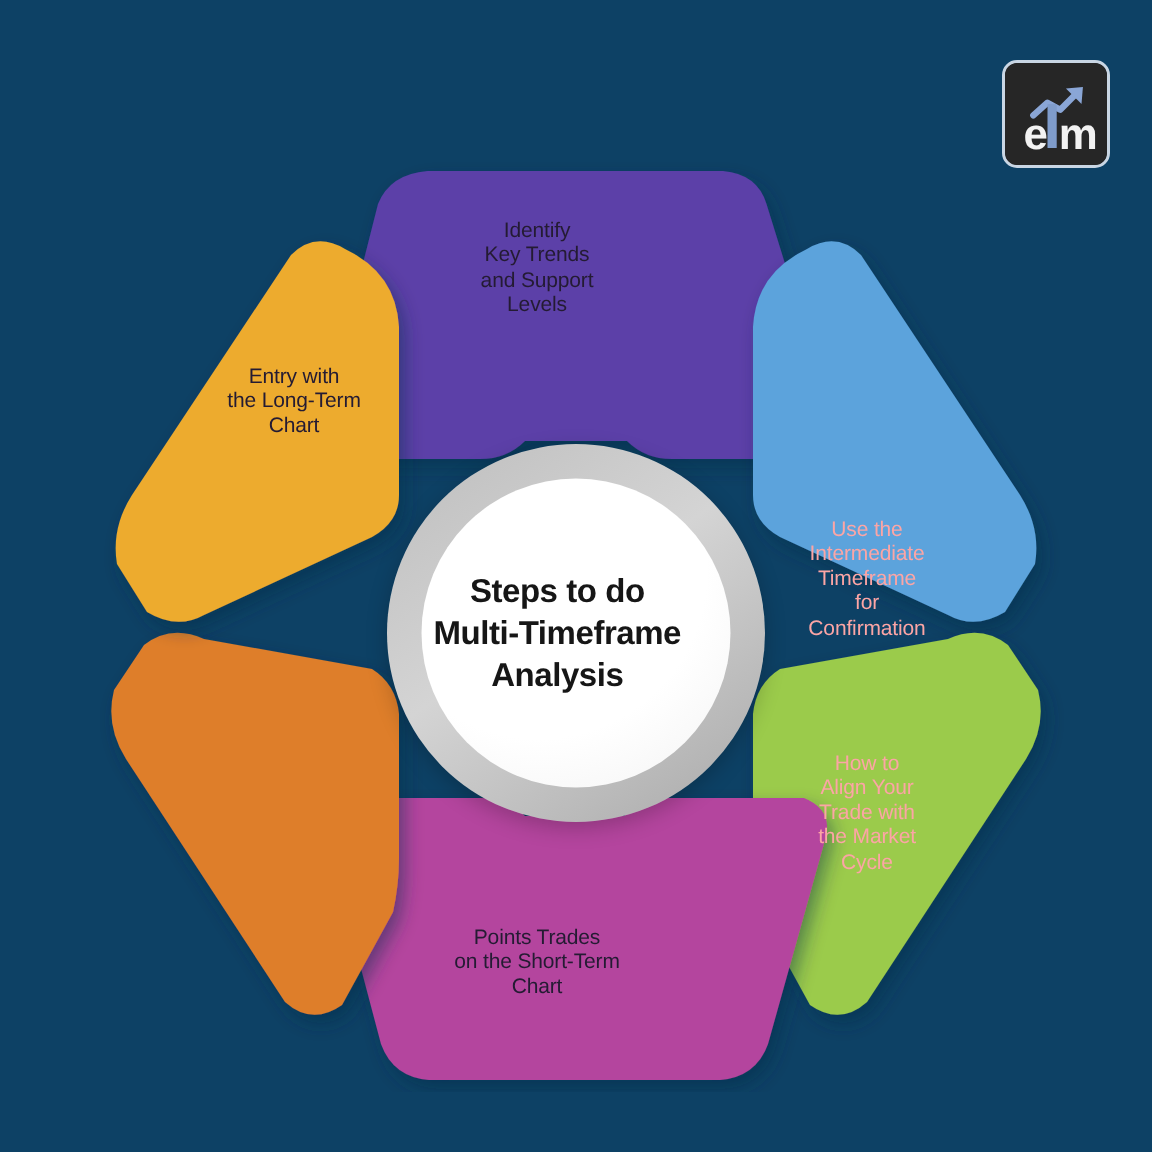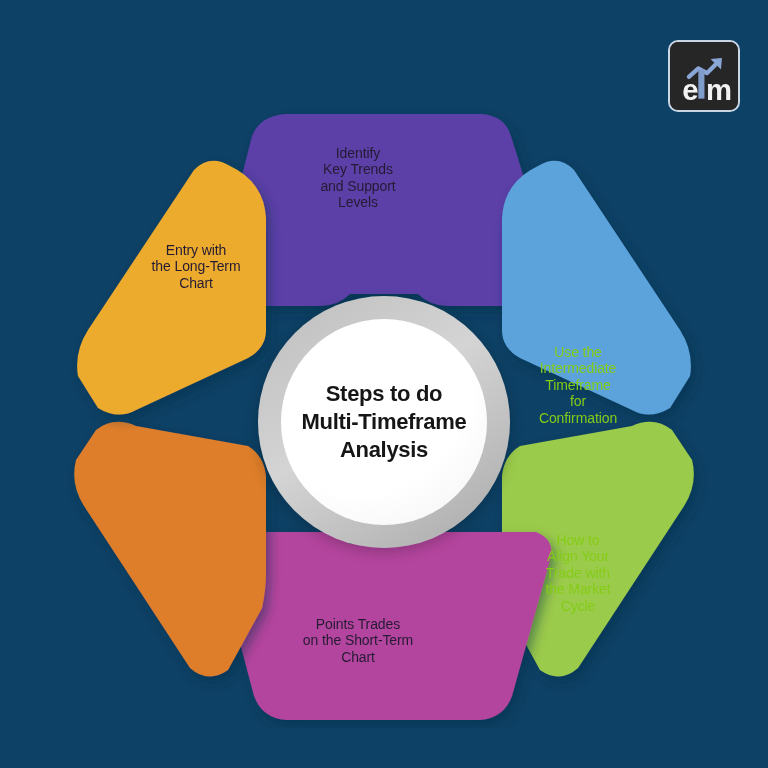--- a/index.html
+++ b/index.html
@@ -52,25 +52,25 @@
     position: absolute;
     text-align: center;
     color: #241b33;
     font-size: 14px;
     line-height: 1.17;
     font-weight: 400;
     letter-spacing: -0.1px;
     white-space: pre-line;
     pointer-events: none;
   }
-  .seg-label.dark { color: #84cc16; }
+  .seg-label.dark { color: #fca5a5; }
 
   #label-0 { left: 196px; top: 37px;  width: 224px; }           
   #label-1 { left: 424px; top: 236px; width: 208px; }           
-  #label-2 { left: 424px; top: 424px; width: 208px; }           
+  #label-2 { left: 424px; top: 392px; width: 208px; }           
   #label-3 { left: 192px; top: 508px; width: 232px; }           
   #label-4 { left: 30px;  top: 404px; width: 216px; }           
   #label-5 { left: 38px;  top: 134px; width: 216px; }           
 
   
   #center-hub {
     position: absolute;
     left: 258px;
     top: 296px;
     width: 252px;
@@ -82,21 +82,21 @@
     justify-content: center;
     box-shadow: 0 4px 14px rgba(0,0,0,0.22);
   }
   #center-inner {
     width: 206px;
     height: 206px;
     border-radius: 50%;
     background: radial-gradient(circle at 38% 30%, #ffffff 0%, #ffffff 58%, #f2f2f2 100%);
     display: flex;
     align-items: center;
-    justify-content: center;
+    justify-content: flex-start;
   }
   #center-title {
     text-align: center;
     font-size: 22px;
     line-height: 1.26;
     font-weight: 700;
     color: #161616;
     letter-spacing: -0.3px;
     white-space: pre-line;
     padding: 0 8px;

